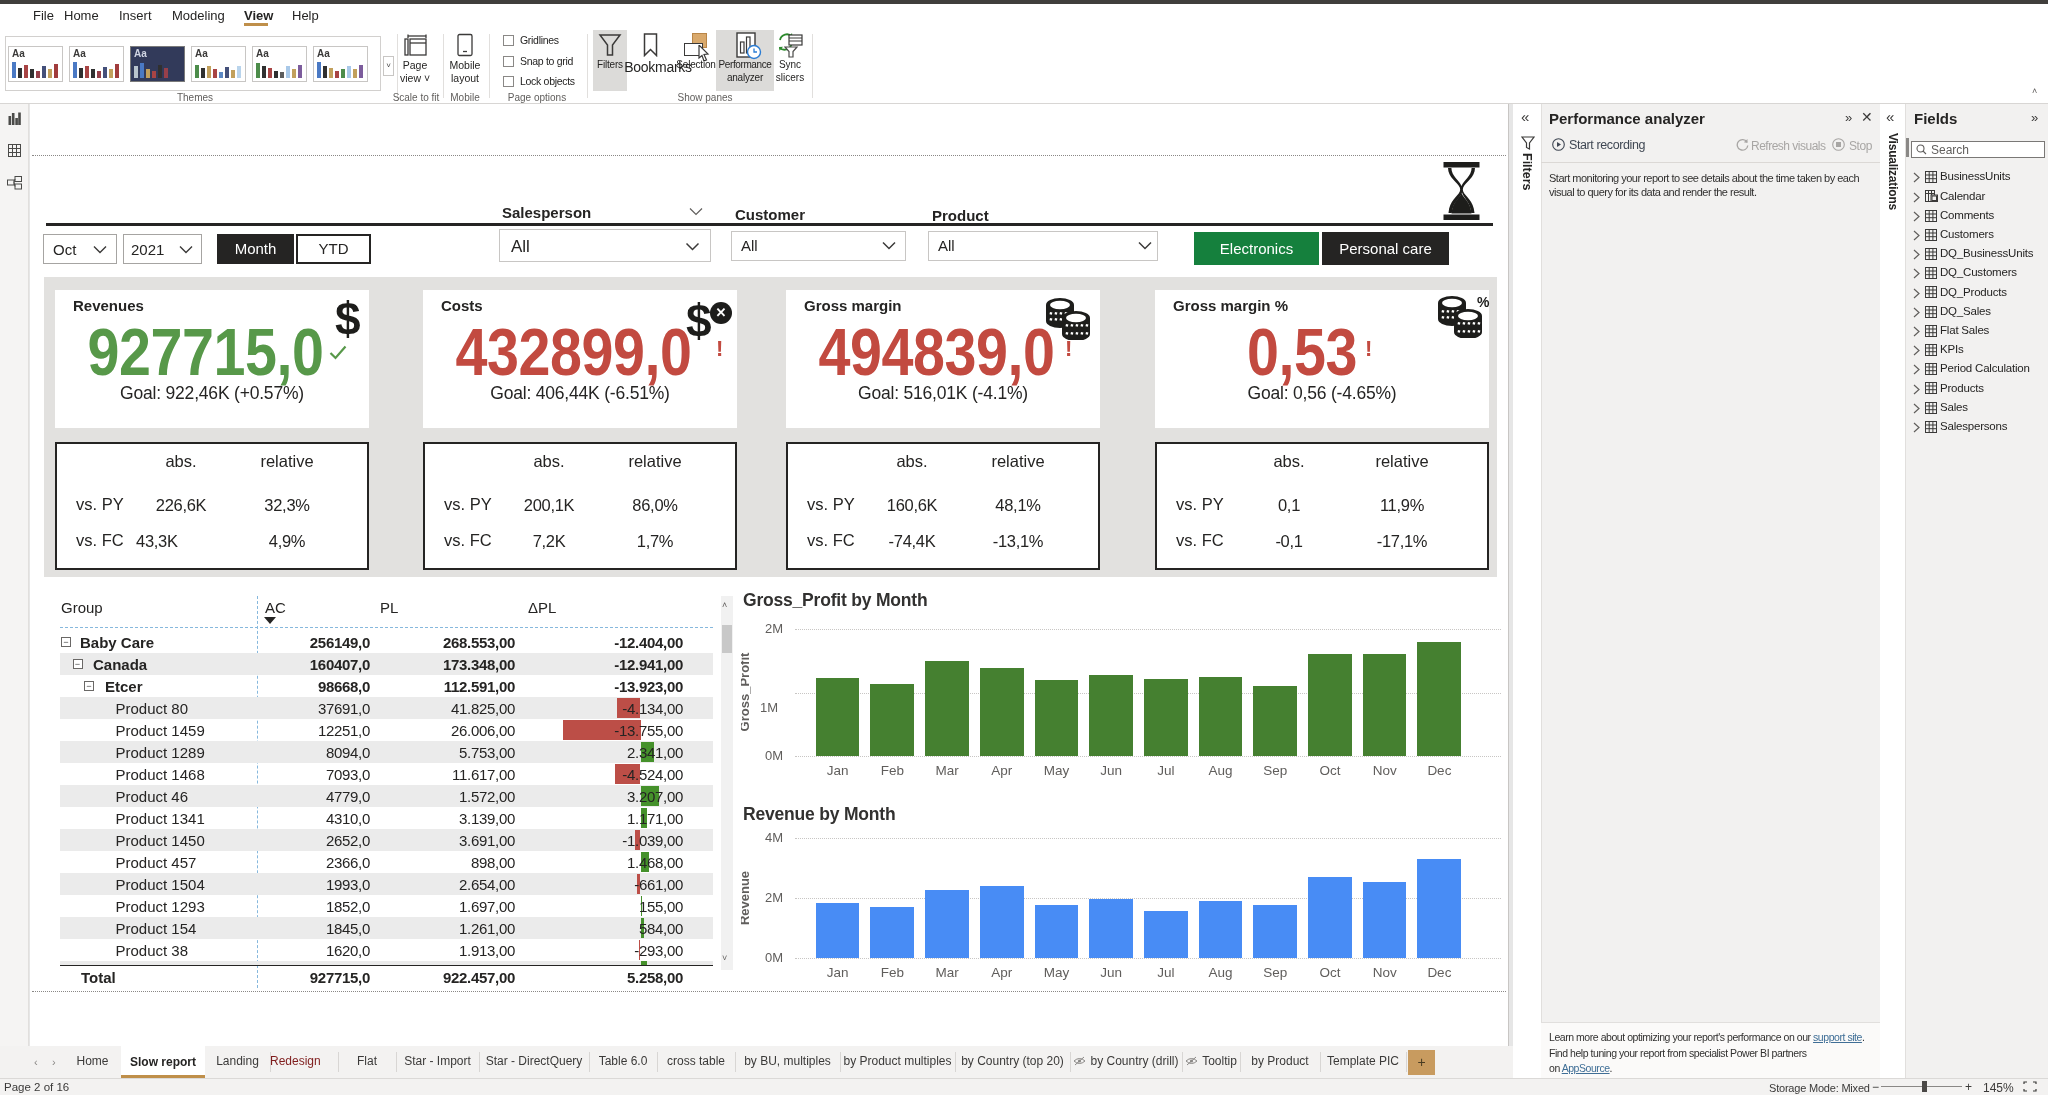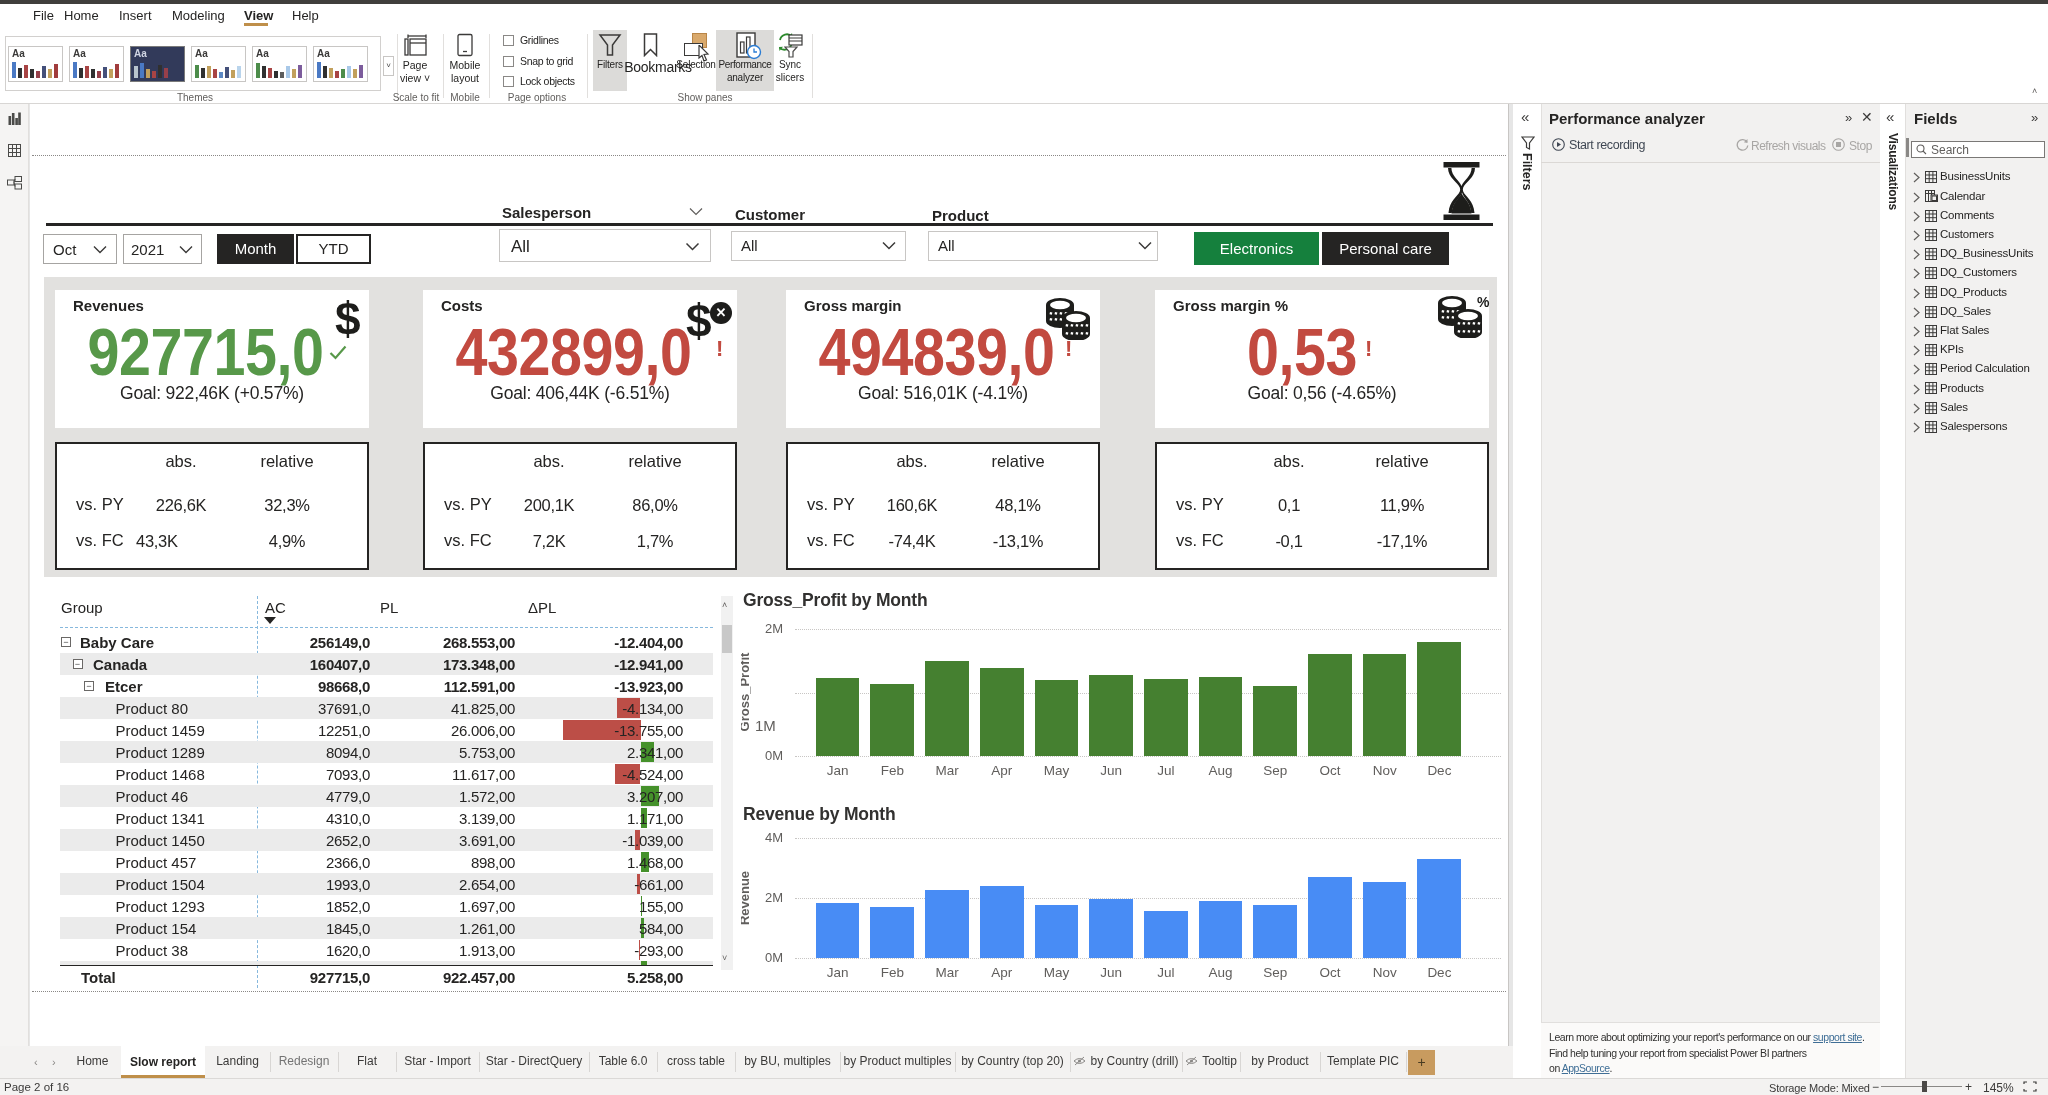--- a/index.html
+++ b/index.html
@@ -437,21 +437,21 @@
 <div class="a" style="left:721px;top:596px;width:12px;height:374px;background:#f1f1f1"></div>
 <div class="a" style="left:722px;top:625px;width:10px;height:28px;background:#c8c8c8"></div>
 <div class="a" style="left:722px;top:600px;font-size:9px;color:#605e5c">˄</div>
 <div class="a" style="left:722px;top:953px;font-size:9px;color:#605e5c">˅</div>
 <div class="a" style="left:743px;top:590px;font-size:17.5px;font-weight:700;color:#323130;letter-spacing:-0.2px">Gross_Profit by Month</div>
 <svg class="a" style="left:741px;top:622px" width="17" height="140" viewBox="0 0 17 140">
       <text x="8" y="70" transform="rotate(-90 8 70)" text-anchor="middle" font-size="13" font-weight="bold" fill="#605e5c" font-family="Liberation Sans">Gross_Profit</text>
     </svg>
 <div class="a" style="left:755px;top:621px;width:28px;text-align:right;font-size:13px;color:#605e5c">2M</div>
 <div class="a" style="left:795px;top:629px;width:706px;border-top:1px dotted #c8c6c4"></div>
-<div class="a" style="left:755px;top:717px;width:28px;text-align:left;font-size:15px;color:#605e5c">1M</div>
+<div class="a" style="left:755px;top:700px;width:28px;text-align:center;font-size:13px;color:#605e5c">1M</div>
 <div class="a" style="left:795px;top:693px;width:706px;border-top:1px dotted #c8c6c4"></div>
 <div class="a" style="left:755px;top:748px;width:28px;text-align:right;font-size:13px;color:#605e5c">0M</div>
 <div class="a" style="left:795px;top:756px;width:706px;border-top:1px dotted #c8c6c4"></div>
 <div class="a" style="left:815.7px;top:677.5px;width:43.8px;height:78.5px;background:#458030"></div>
 <div class="a" style="left:805.7px;top:763px;width:64px;text-align:center;font-size:13.5px;color:#605e5c">Jan</div>
 <div class="a" style="left:870.4px;top:684px;width:43.8px;height:72.0px;background:#458030"></div>
 <div class="a" style="left:860.4px;top:763px;width:64px;text-align:center;font-size:13.5px;color:#605e5c">Feb</div>
 <div class="a" style="left:925.1px;top:661px;width:43.8px;height:95.0px;background:#458030"></div>
 <div class="a" style="left:915.1px;top:763px;width:64px;text-align:center;font-size:13.5px;color:#605e5c">Mar</div>
 <div class="a" style="left:979.8px;top:668.4px;width:43.8px;height:87.6px;background:#458030"></div>
@@ -525,20 +525,21 @@
       <path d="M11 4 A5.3 5.3 0 1 0 11.8 7.5" fill="none" stroke="#a8a6a4" stroke-width="1.3"></path>
       <path d="M11.5 1 L11.5 5 L7.8 4.2 Z" fill="#a8a6a4"></path>
     </svg>
 <div class="a" style="left:1751px;top:139px;font-size:12px;letter-spacing:-0.5px;color:#a8a6a4">Refresh visuals</div>
 <svg class="a" style="left:1832px;top:138px" width="13" height="13" viewBox="0 0 13 13">
       <circle cx="6.5" cy="6.5" r="5.8" fill="none" stroke="#a8a6a4" stroke-width="1.1"></circle>
       <rect x="4" y="4" width="5" height="5" fill="#a8a6a4"></rect>
     </svg>
 <div class="a" style="left:1849px;top:139px;font-size:12px;letter-spacing:-0.4px;color:#a8a6a4">Stop</div>
 <div class="a" style="left:1541px;top:162px;width:339px;border-top:1px solid #dbd8d5"></div>
+<div class="a" style="left:1549px;top:171px;width:335px;font-size:11px;line-height:14px;color:#323130;letter-spacing:-0.5px">Start monitoring your report to see details about the time taken by each visual to query for its data and render the result.</div>
 <div class="a" style="left:1541px;top:1022px;width:339px;height:58px;background:#fbfaf9;border-top:1px solid #e1dfdd"></div>
 <div class="a" style="left:1549px;top:1030px;width:340px;font-size:10.5px;line-height:15.5px;color:#323130;letter-spacing:-0.45px;white-space:nowrap">Learn more about optimizing your report's performance on our <span style="color:#3f6e96;text-decoration:underline">support site</span>.<br>Find help tuning your report from specialist Power BI partners<br>on <span style="color:#3f6e96;text-decoration:underline">AppSource</span>.</div>
 <div class="a" style="left:1880px;top:104px;width:26px;height:976px;background:#fff;border-right:1px solid #e1dfdd"></div>
 <div class="a" style="left:1886px;top:108px;font-size:15px;color:#3b3a39">«</div>
 <div class="a" style="left:1886px;top:133px;font-size:12px;letter-spacing:-0.2px;font-weight:700;writing-mode:vertical-rl;color:#252423">Visualizations</div>
 <div class="a" style="left:1906px;top:104px;width:142px;height:976px;background:#f2f1f0"></div>
 <div class="a" style="left:1906px;top:138px;width:3px;height:19px;background:#8a8886"></div>
 <div class="a" style="left:1914px;top:110px;font-size:15px;font-weight:700">Fields</div>
 <div class="a" style="left:2031px;top:110px;font-size:13px;color:#3b3a39">»</div>
 <div class="a" style="left:1911px;top:141px;width:134px;height:17px;background:#fff;border:1px solid #7a7876"></div>
@@ -709,21 +710,21 @@
 <div class="a" style="left:64px;top:1046px;width:57px;height:30px;display:flex;align-items:center;justify-content:center;font-size:12px;color:#3b3a39">
       <span>Home</span>
     </div>
 <div class="a" style="left:121px;top:1046px;width:84px;height:32px;background:#fff;border-bottom:3px solid #bf8f4a"></div>
 <div class="a" style="left:121px;top:1055px;width:84px;text-align:center;font-size:12px;font-weight:700">Slow report</div>
 <div class="a" style="left:270px;top:1052px;width:1px;height:20px;background:#d8d6d4"></div>
 <div class="a" style="left:205px;top:1046px;width:65px;height:30px;display:flex;align-items:center;justify-content:center;font-size:12px;color:#3b3a39">
       <span>Landing</span>
     </div>
 <div class="a" style="left:338px;top:1052px;width:1px;height:20px;background:#d8d6d4"></div>
-<div class="a" style="left:270px;top:1046px;width:68px;height:30px;display:flex;align-items:center;justify-content:center;font-size:12px;color:#737373">
+<div class="a" style="left:270px;top:1046px;width:68px;height:30px;display:flex;align-items:center;font-size:12px;color:#7f1d1d">
       <span>Redesign</span>
     </div>
 <div class="a" style="left:396px;top:1052px;width:1px;height:20px;background:#d8d6d4"></div>
 <div class="a" style="left:338px;top:1046px;width:58px;height:30px;display:flex;align-items:center;justify-content:center;font-size:12px;color:#3b3a39">
       <span>Flat</span>
     </div>
 <div class="a" style="left:479px;top:1052px;width:1px;height:20px;background:#d8d6d4"></div>
 <div class="a" style="left:396px;top:1046px;width:83px;height:30px;display:flex;align-items:center;justify-content:center;font-size:12px;color:#3b3a39">
       <span>Star - Import</span>
     </div>

